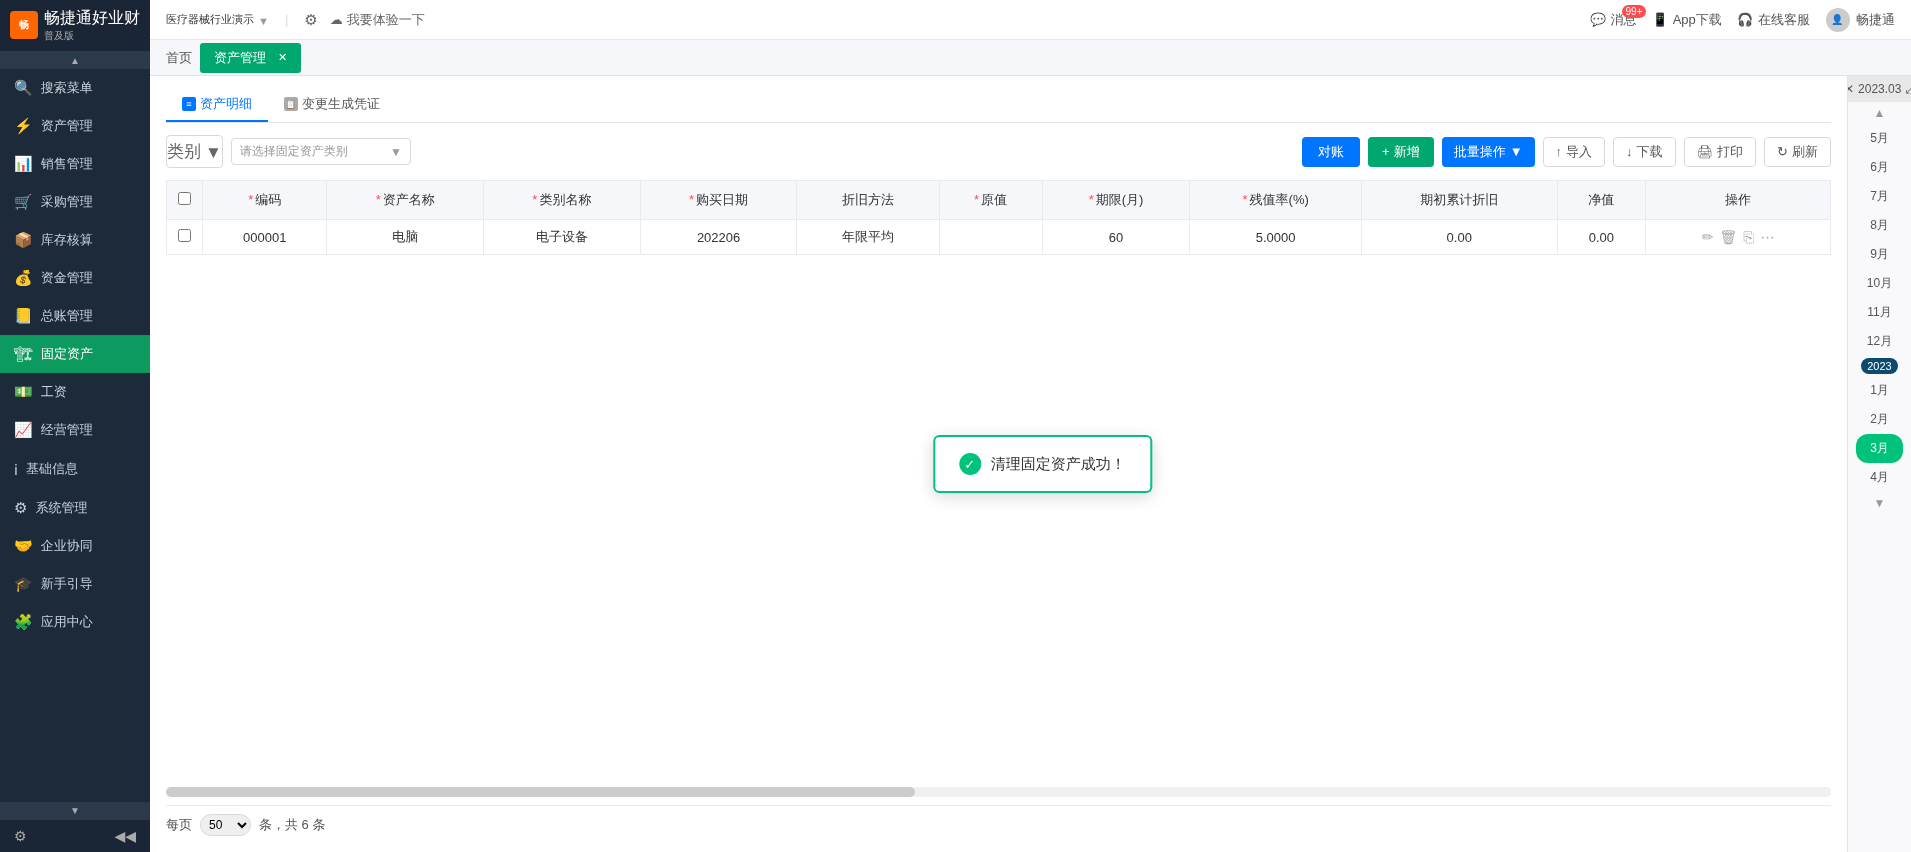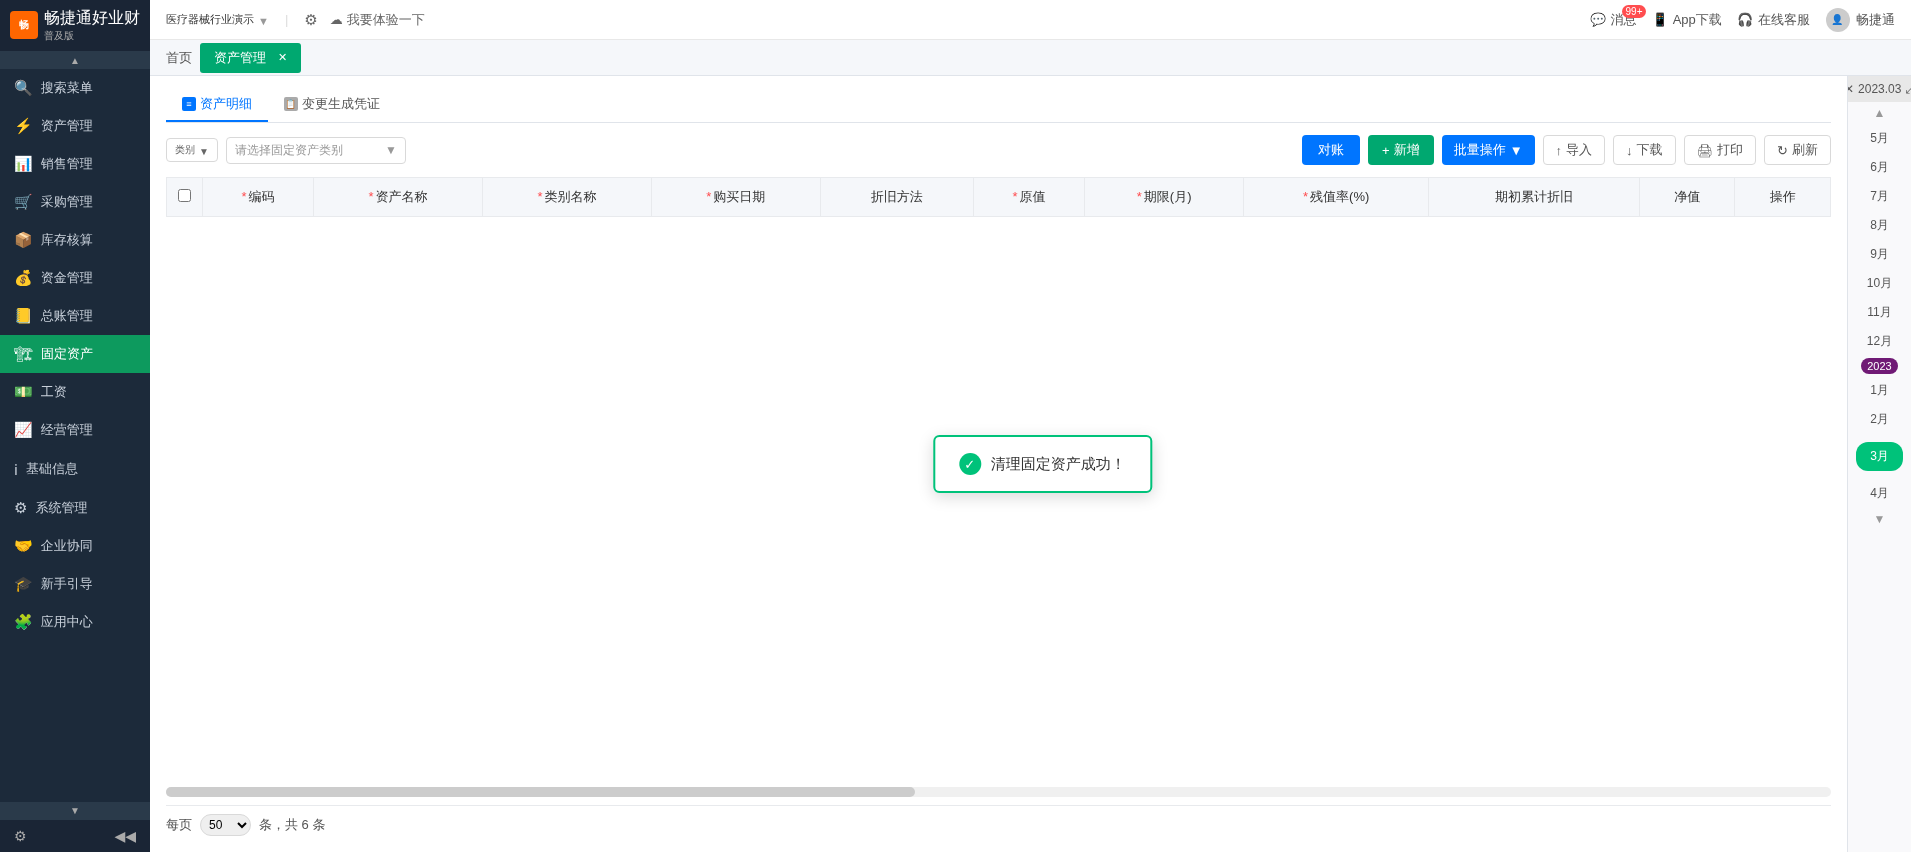--- a/index.html
+++ b/index.html
@@ -206,22 +206,22 @@
       align-items: center;
       gap: 8px;
       margin-bottom: 12px;
     }
     .toolbar-left { display: flex; align-items: center; gap: 8px; }
     .toolbar-right { margin-left: auto; display: flex; align-items: center; gap: 8px; padding-left: 7px; }
     .filter-select {
       display: flex; align-items: flex-end; gap: 4px;
       border: 1px solid #d9d9d9;
       border-radius: 4px;
-      padding: 4px 8px;
-      font-size: 10px;
+      padding: 4px 0;
+      font-size: 17px;
       color: #666;
       cursor: pointer;
       background: #fff;
     }
     .filter-input {
       display: flex; align-items: center;
       border: 1px solid #d9d9d9;
       border-radius: 4px;
       padding: 4px 8px;
       font-size: 12px;
@@ -365,25 +365,25 @@
       color: #555;
       padding: 6px 0;
       width: 100%;
       text-align: center;
       cursor: pointer;
     }
     .timeline-month.highlighted {
       background: #00c27a;
       color: #fff;
       border-radius: 12px;
-      margin: 8px 8px;
+      margin: 0 8px;
       width: calc(100% - 16px);
     }
     .timeline-year-badge {
-      background: #701a75;
+      background: #0c4a6e;
       color: #fff;
       border-radius: 10px;
       font-size: 11px;
       padding: 2px 6px;
       margin: 2px 0;
     }
     .chevron-up, .chevron-down {
       color: #999; font-size: 12px; cursor: pointer; padding: 4px 0; width: 100%; text-align: center;
     }
 
@@ -606,20 +606,43 @@
               <th><span>折旧方法</span></th>
               <th><span class="required">*</span><span>原值</span></th>
               <th><span class="required">*</span><span>期限(月)</span></th>
               <th><span class="required">*</span><span>残值率(%)</span></th>
               <th><span>期初累计折旧</span></th>
               <th><span>净值</span></th>
               <th><span>操作</span></th>
             </tr>
           </thead>
           <tbody>
+            <tr>
+              <td class="checkbox-cell">
+                <input type="checkbox" style="">
+              </td>
+              <td>000001</td>
+              <td>电脑</td>
+              <td>电子设备</td>
+              <td>202206</td>
+              <td>年限平均</td>
+              <td></td>
+              <td>60</td>
+              <td>5.0000</td>
+              <td>0.00</td>
+              <td>0.00</td>
+              <td>
+                <div class="row-actions">
+                  <span class="row-action-btn">✏</span>
+                  <span class="row-action-btn">🗑</span>
+                  <span class="row-action-btn">⎘</span>
+                  <span class="row-action-btn">⋯</span>
+                </div>
+              </td>
+            </tr>
           </tbody>
         </table>
       </div>
 
       <div class="scrollbar-wrap">
         <div class="scrollbar-thumb"></div>
       </div>
 
       <div class="pagination">
         <span>每页</span>

